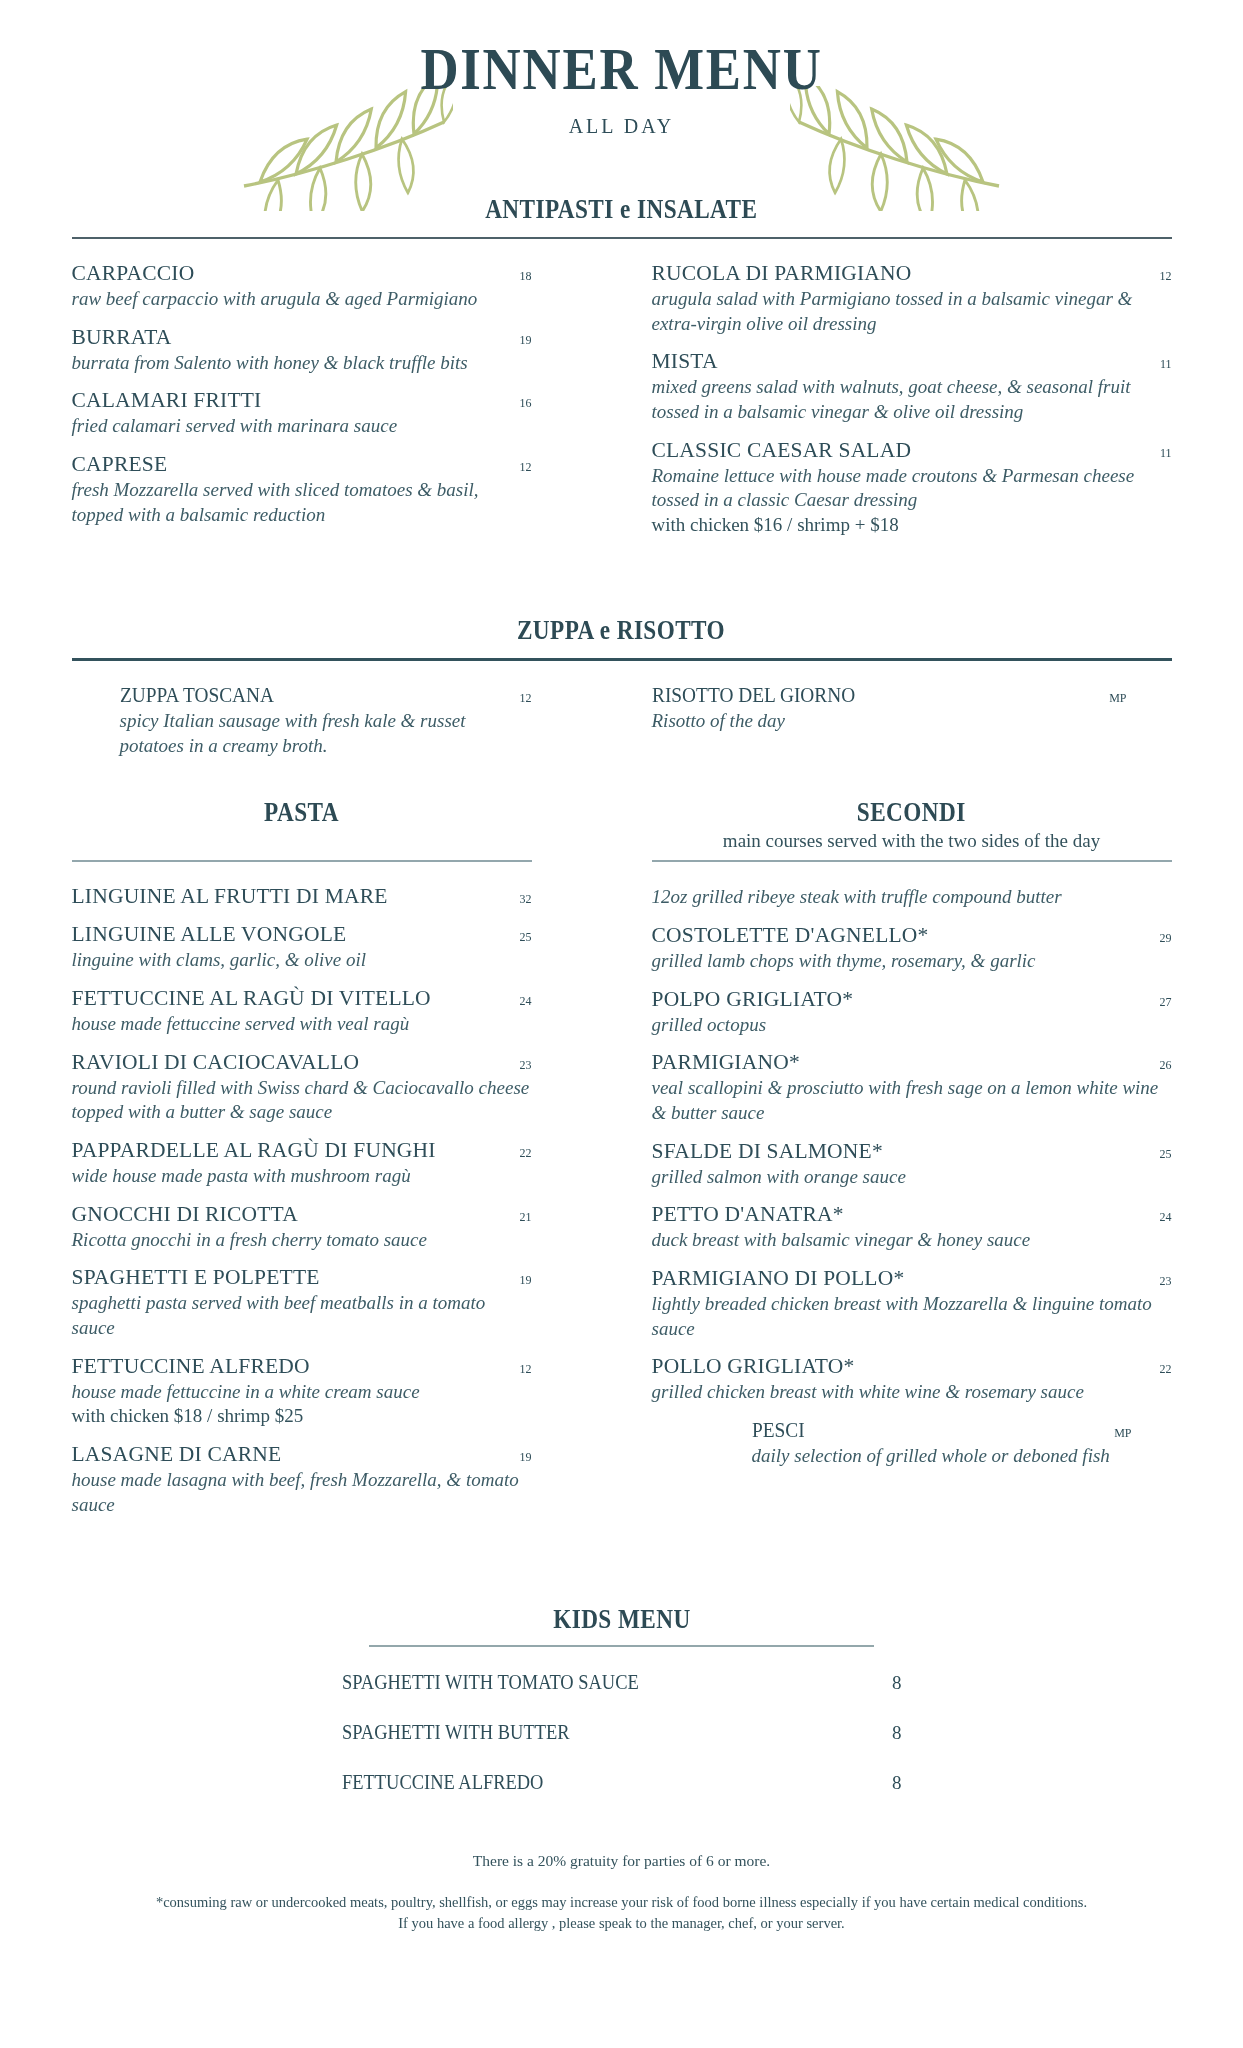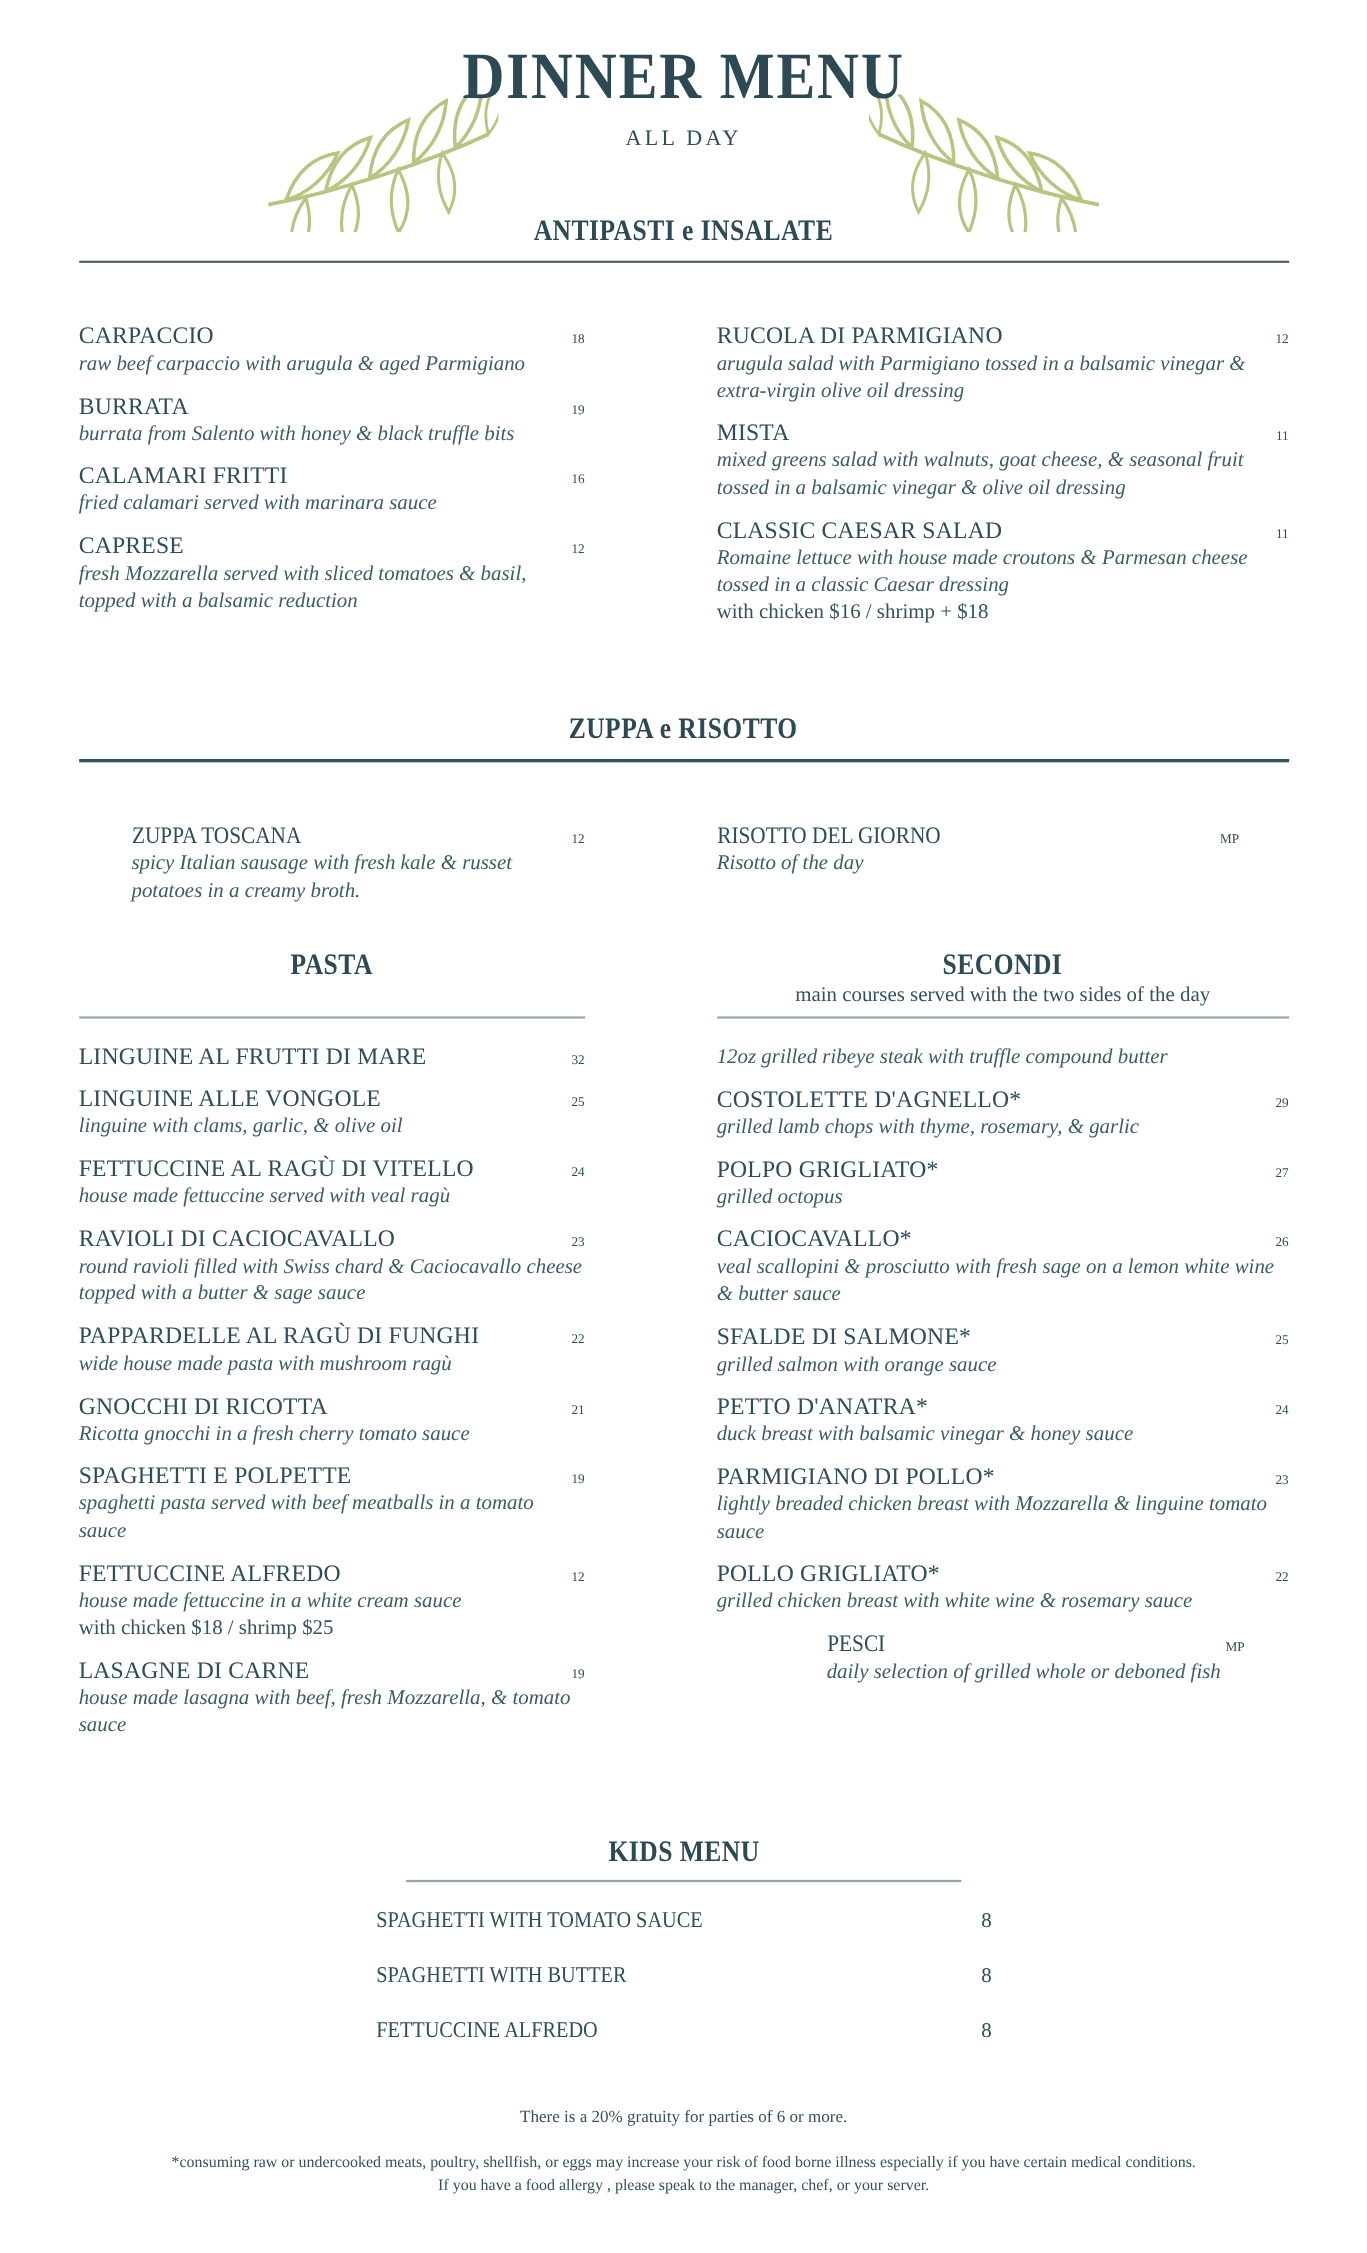--- a/index.html
+++ b/index.html
@@ -18,21 +18,21 @@
   .branch.left{left:238px;}
   .branch.right{right:238px;transform:scaleX(-1);}
   
   .sec-heading{font-size:27px;font-weight:bold;text-align:center;letter-spacing:0.5px;color:#2d4a54;}
   .sec-heading .condense{display:inline-block;transform:scaleX(0.86);transform-origin:center;}
   .sub-heading{font-size:19px;text-align:center;margin-top:2px;color:#33525c;}
   .rule-dark{height:0;border:none;border-top:2px solid #4e6169;margin:12px 0 0 0;}
   .rule-heavy{height:0;border:none;border-top:3px solid #33525c;margin:12px 0 0 0;}
   .rule-light{height:0;border:none;border-top:2px solid #93a7ad;margin:8px 0 0 0;}
   
-  .cols{display:grid;grid-template-columns:460px 520px;column-gap:120px;align-items:start;margin-top:32px;}
+  .cols{display:grid;grid-template-columns:460px 520px;column-gap:120px;align-items:start;}
   .items{padding-top:22px;}
   .item{margin-bottom:13px;}
   .item .row{display:flex;justify-content:space-between;align-items:baseline;}
   .iname{font-size:21.5px;letter-spacing:0.2px;color:#2e4d58;}
   .iprice{font-size:12px;color:#2e4d58;}
   .idesc{font-style:italic;font-size:19px;line-height:1.3;color:#3d5c66;margin-top:1px;}
   .inote{font-size:19px;line-height:1.3;color:#33525c;}
   
   .zuppa-left{padding-left:48px;}
   .zuppa-right{padding-right:45px;}
@@ -270,21 +270,21 @@
           </div>
           <div class="item">
             <div class="row">
                 <span class="iname">POLPO GRIGLIATO*</span>
                 <span class="iprice">27</span>
               </div>
             <div class="idesc">grilled octopus</div>
           </div>
           <div class="item">
             <div class="row">
-                <span class="iname">CACIOCAVALLO*</span>
+                <span class="iname">PARMIGIANO*</span>
                 <span class="iprice">26</span>
               </div>
             <div class="idesc">veal scallopini &amp; prosciutto with fresh sage on a lemon white wine &amp; butter sauce</div>
           </div>
           <div class="item">
             <div class="row">
                 <span class="iname">SFALDE DI SALMONE*</span>
                 <span class="iprice">25</span>
               </div>
             <div class="idesc">grilled salmon with orange sauce</div>

